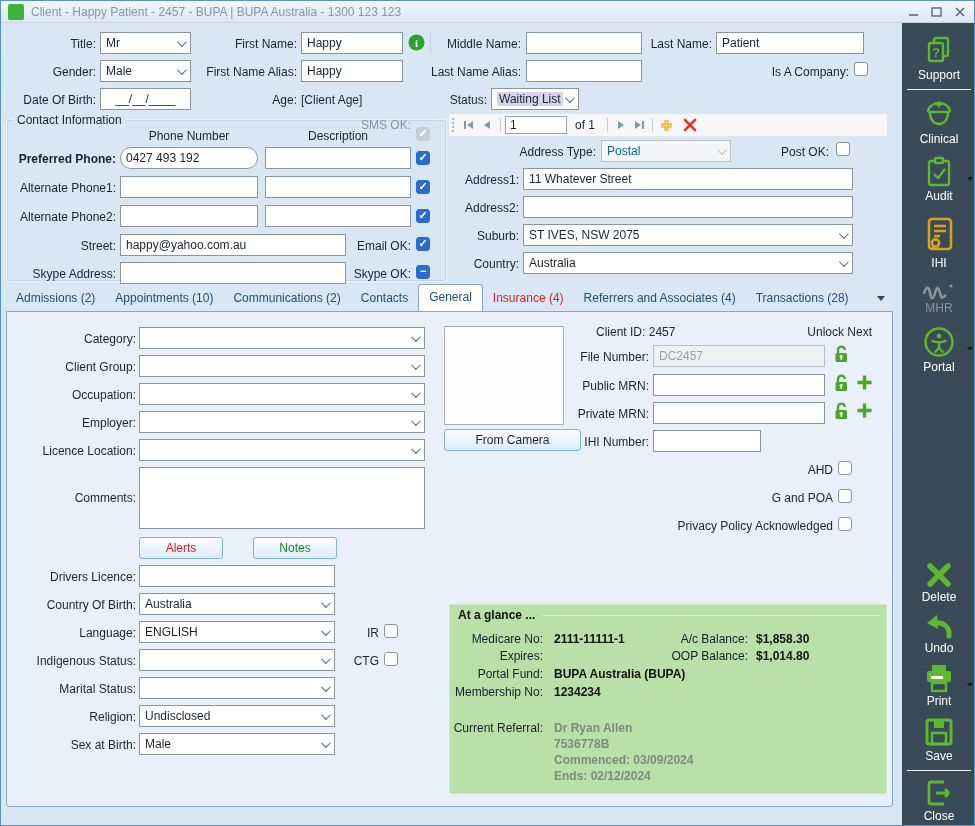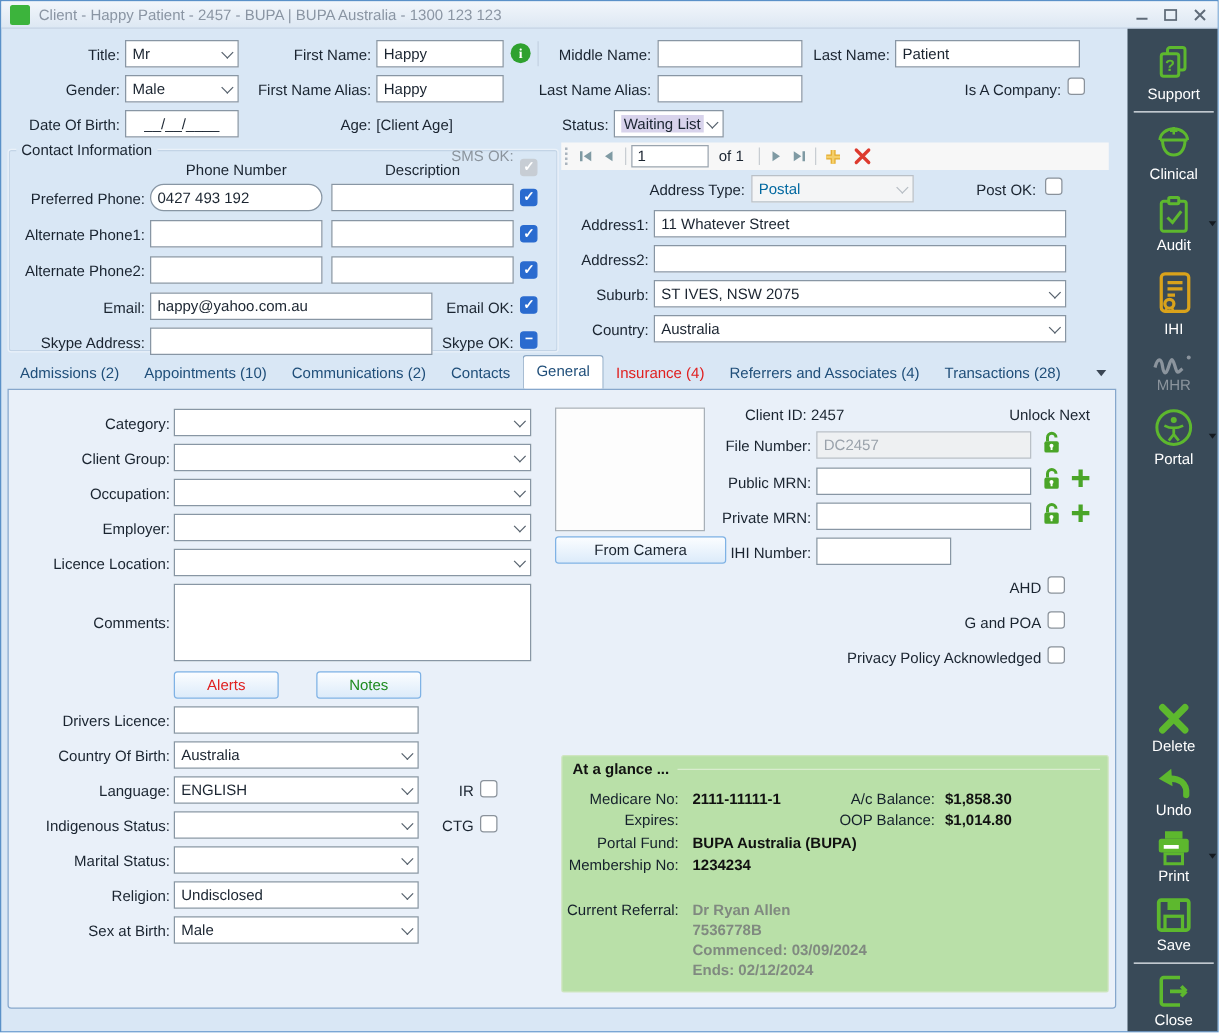--- a/index.html
+++ b/index.html
@@ -125,36 +125,36 @@
   <div class="lbl" style="left:400px;top:92px;width:86px;">Status:</div>
   <div class="cmb" style="left:490px;top:87px;width:88px;"><span class="hl">Waiting List</span><span class="chev"></span></div>
 
   <div class="grp" style="left:5px;top:118px;width:441px;height:163px;"></div>
   <div class="grphead" style="left:12px;top:112px;">Contact Information</div>
   <div style="position:absolute;left:119px;top:128px;width:138px;text-align:center;">Phone Number</div>
   <div style="position:absolute;left:264px;top:128px;width:146px;text-align:center;">Description</div>
   <div class="lbl" style="left:330px;top:117px;width:80px;color:#8b949d;">SMS OK:</div>
   <div class="chk disON" style="left:415px;top:126px;"></div>
 
-  <div class="lbl" style="left:5px;top:151px;width:110px;">Preferred Phone:</div>
+  <div class="lbl" style="left:5px;top:151px;width:110px;font-weight:bold;">Preferred Phone:</div>
   <div class="txt" style="left:119px;top:146px;width:138px;border-radius:11px;">0427 493 192</div>
   <div class="txt" style="left:264px;top:146px;width:146px;"></div>
   <div class="chk on" style="left:415px;top:150px;"></div>
 
   <div class="lbl" style="left:5px;top:180px;width:110px;">Alternate Phone1:</div>
   <div class="txt" style="left:119px;top:175px;width:138px;"></div>
   <div class="txt" style="left:264px;top:175px;width:146px;"></div>
   <div class="chk on" style="left:415px;top:179px;"></div>
 
   <div class="lbl" style="left:5px;top:209px;width:110px;">Alternate Phone2:</div>
   <div class="txt" style="left:119px;top:204px;width:138px;"></div>
   <div class="txt" style="left:264px;top:204px;width:146px;"></div>
   <div class="chk on" style="left:415px;top:208px;"></div>
 
-  <div class="lbl" style="left:45px;top:238px;width:70px;">Email:</div>
+  <div class="lbl" style="left:45px;top:238px;width:70px;">Street:</div>
   <div class="txt" style="left:119px;top:233px;width:226px;">happy@yahoo.com.au</div>
   <div class="lbl" style="left:350px;top:238px;width:60px;">Email OK:</div>
   <div class="chk on" style="left:415px;top:236px;"></div>
 
   <div class="lbl" style="left:5px;top:266px;width:110px;">Skype Address:</div>
   <div class="txt" style="left:119px;top:261px;width:226px;"></div>
   <div class="lbl" style="left:348px;top:266px;width:62px;">Skype OK:</div>
   <div class="chk on ind" style="left:415px;top:264px;"></div>
 
   <div class="navbar">

